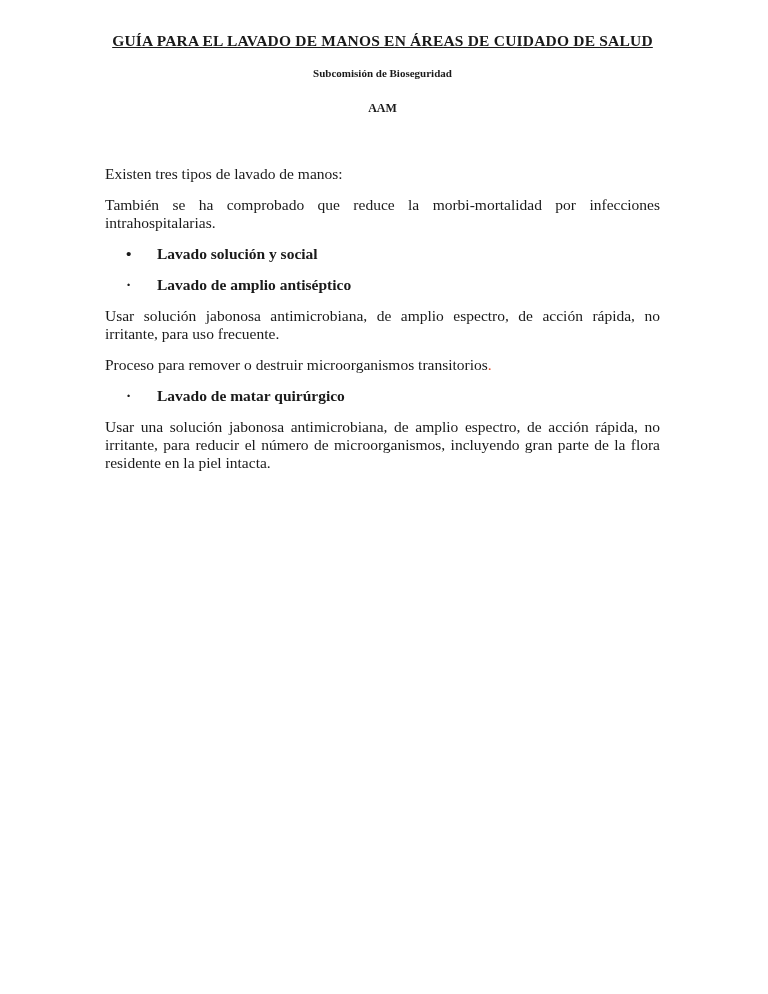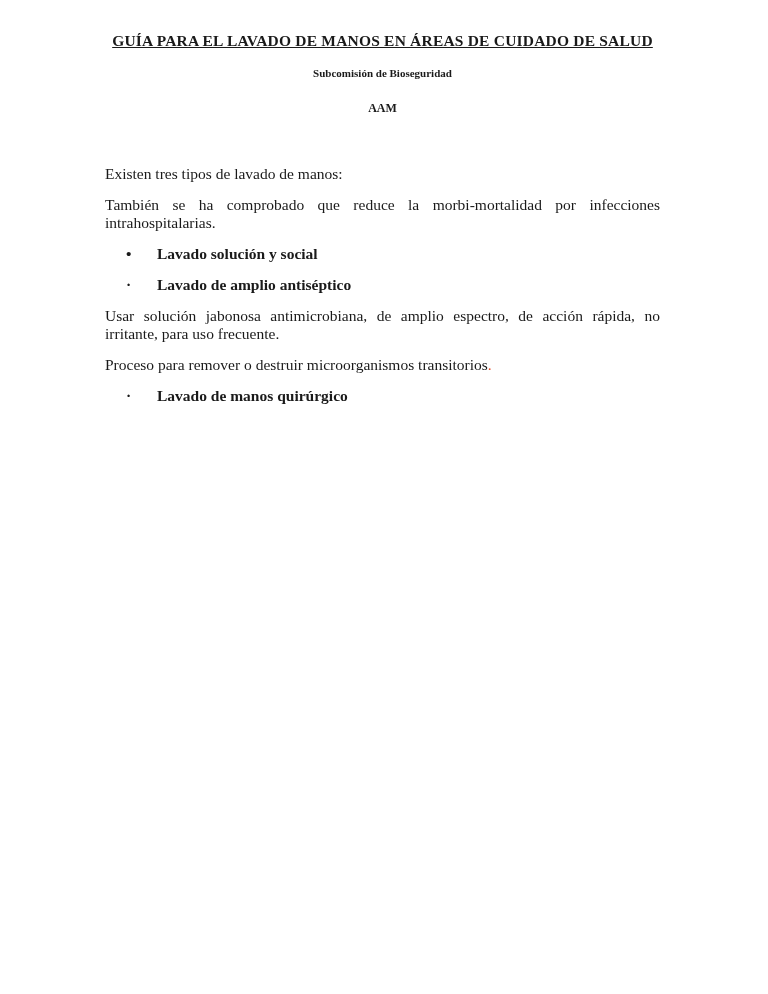--- a/index.html
+++ b/index.html
@@ -101,17 +101,18 @@
     <span class="bullet-label">Lavado de amplio antiséptico</span>
   </div>
 
   <p class="body-par">Usar solución jabonosa antimicrobiana, de amplio espectro, de acción rápida, no irritante, para uso frecuente.</p>
 
   <p class="body-par"><span>Proceso para remover o destruir microorganismos transitorios</span><span class="accent-period">.</span></p>
 
 
   <div class="bullet-item">
     <span class="bullet-marker">·</span>
-    <span class="bullet-label">Lavado de manos quirúrgico</span>
+    <span class="bullet-label">Lavado de matar quirúrgico</span>
   </div>
 
+  <p class="body-par">Usar una solución jabonosa antimicrobiana, de amplio espectro, de acción rápida, no irritante, para reducir el número de microorganismos, incluyendo gran parte de la flora residente en la piel intacta.</p>
 
 </div>
 
 </body></html>

